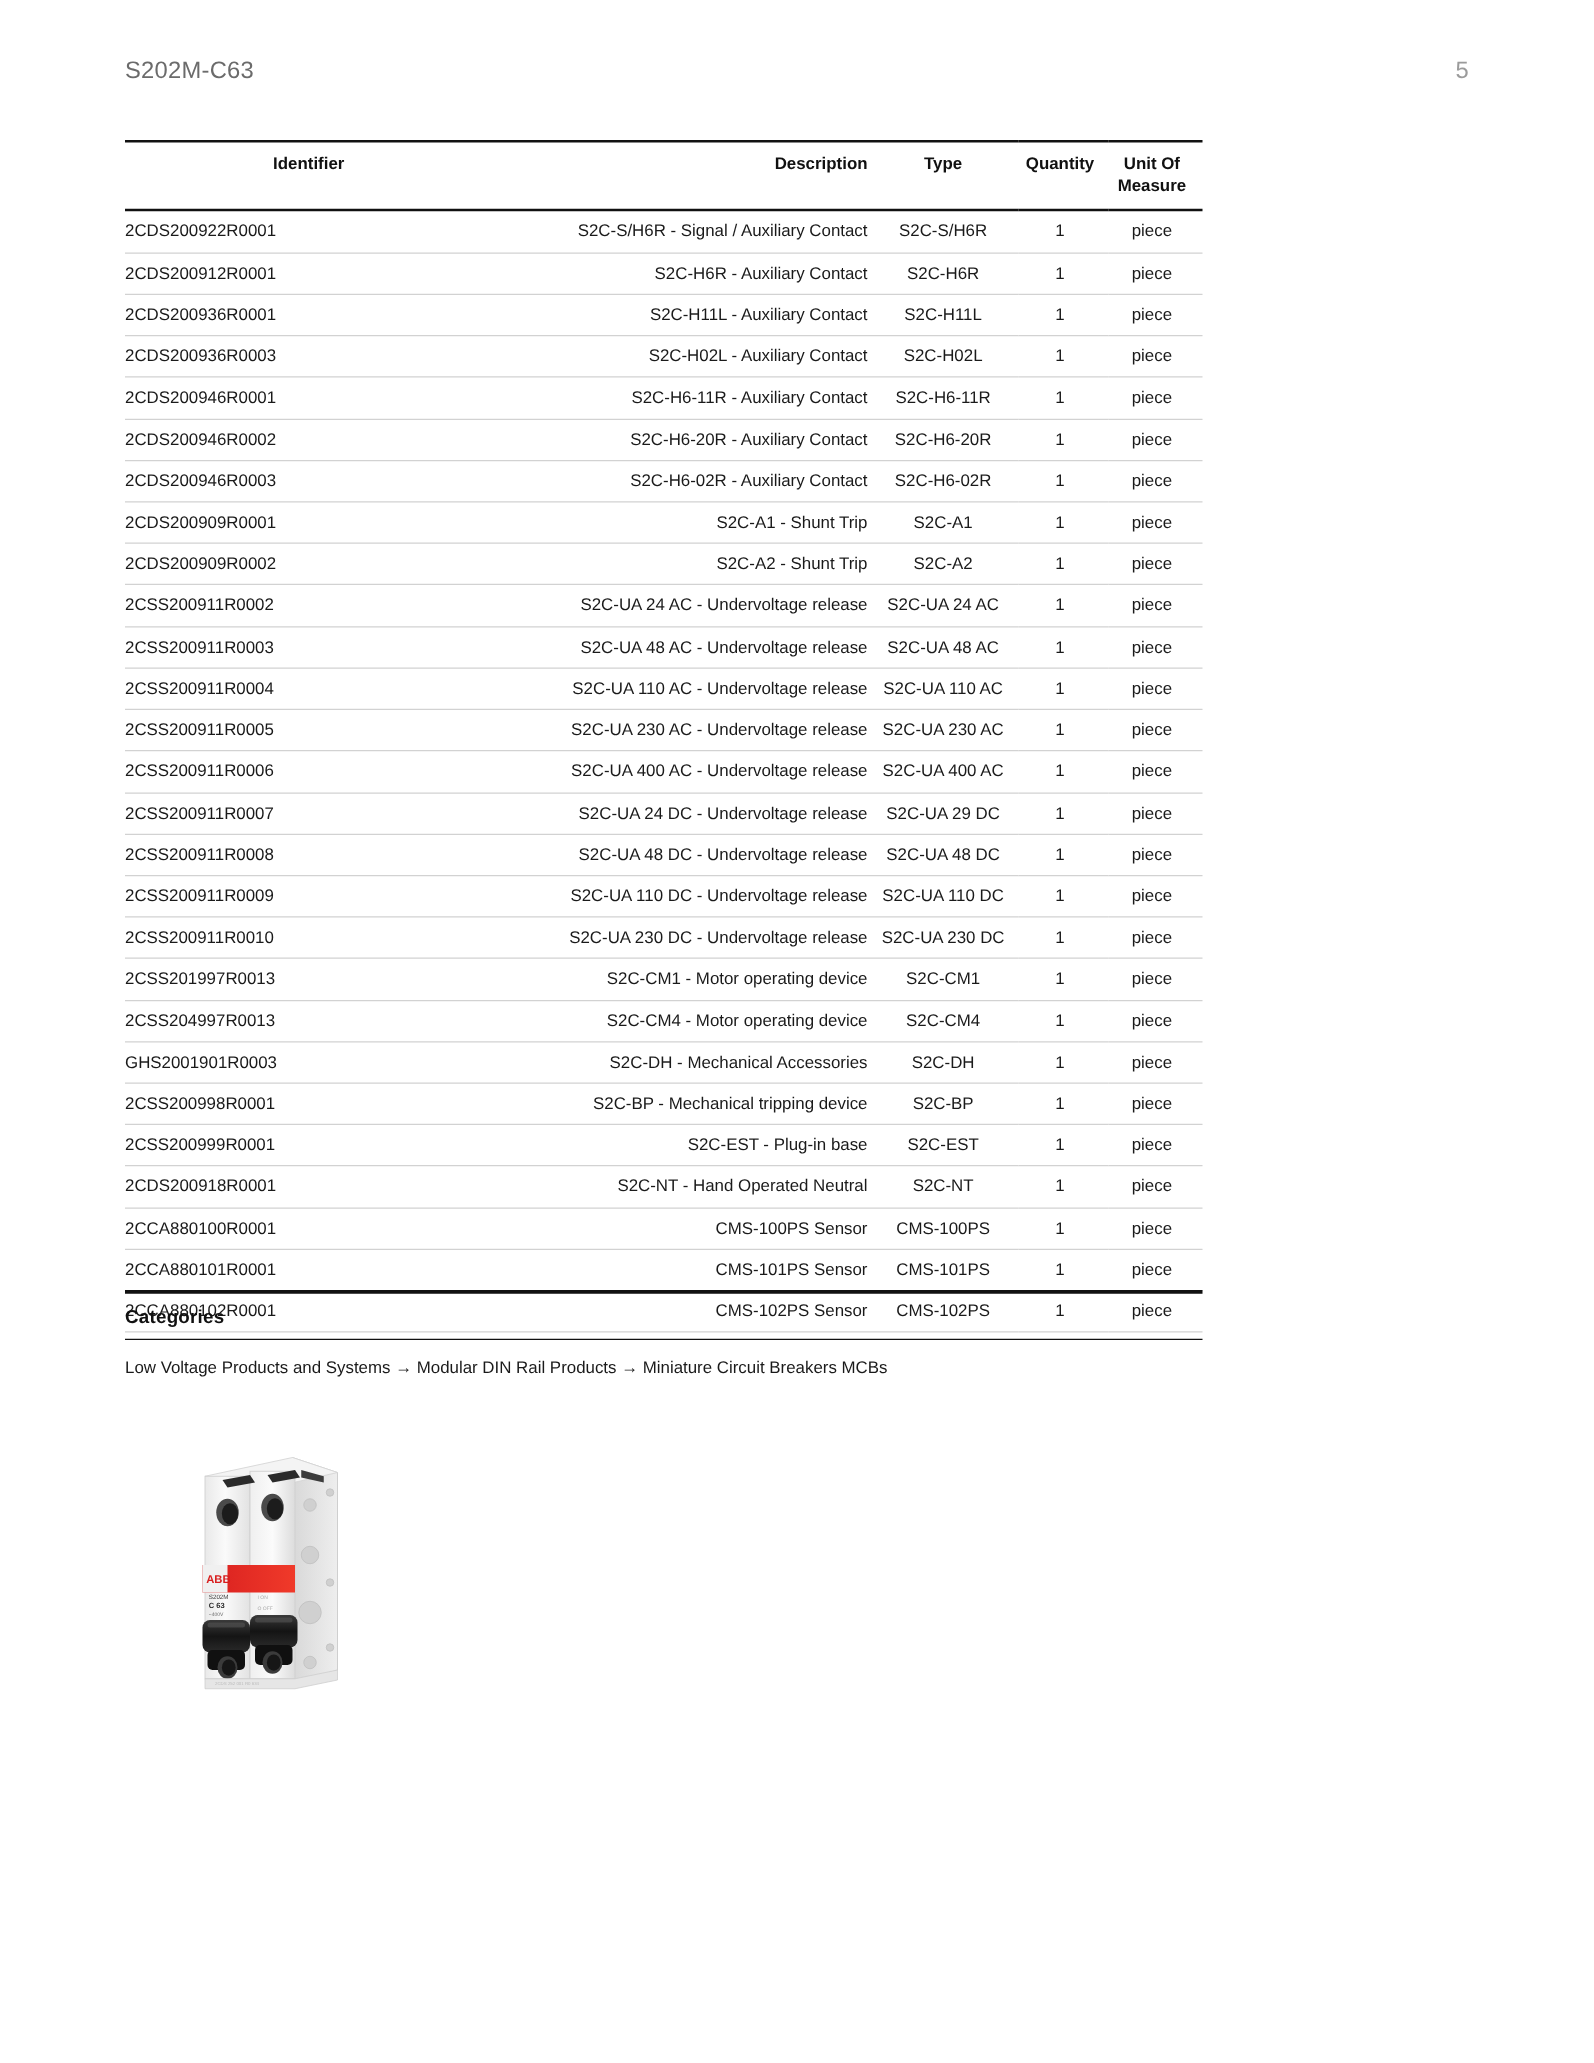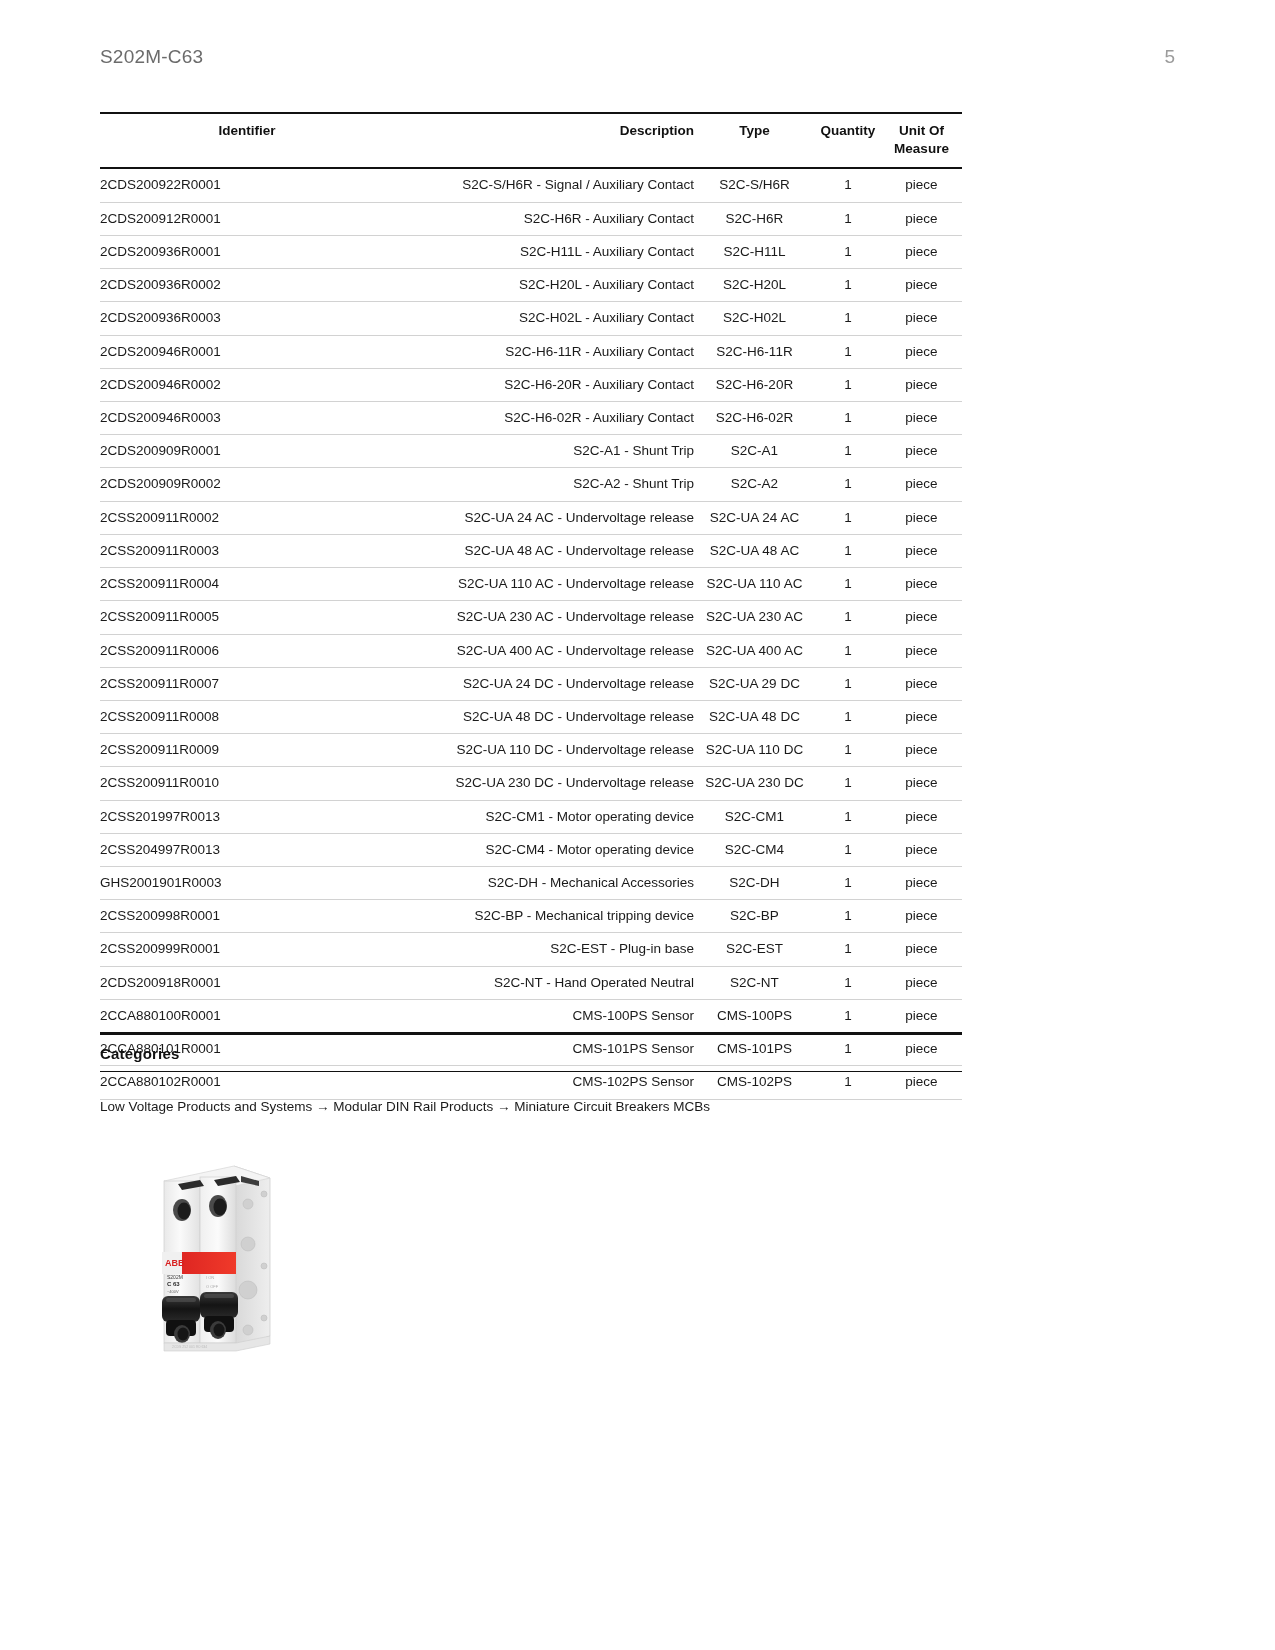--- a/index.html
+++ b/index.html
@@ -105,21 +105,21 @@
     font-weight: bold;
     color: #111;
     letter-spacing: 0.2px;
     padding-bottom: 9px;
   }
   .cat-rule-bottom {
     border-top: 1.5px solid #111;
     height: 0;
   }
   .cat-breadcrumb {
-    margin-top: 25px;
+    margin-top: 12px;
     font-size: 13.5px;
     color: #1a1a1a;
     line-height: 1.5;
   }
 
   
   .product-image {
     position: absolute;
     left: 138px;
     top: 1148px;
@@ -158,27 +158,20 @@
           <td class="c-identifier">2CDS200912R0001</td>
           <td class="c-description">S2C-H6R - Auxiliary Contact</td>
           <td class="c-type">S2C-H6R</td>
           <td class="c-quantity">1</td>
           <td class="c-uom">piece</td>
         </tr>
         <tr>
           <td class="c-identifier">2CDS200936R0001</td>
           <td class="c-description">S2C-H11L - Auxiliary Contact</td>
           <td class="c-type">S2C-H11L</td>
-          <td class="c-quantity">1</td>
-          <td class="c-uom">piece</td>
-        </tr>
-        <tr>
-          <td class="c-identifier">2CDS200936R0002</td>
-          <td class="c-description">S2C-H20L - Auxiliary Contact</td>
-          <td class="c-type">S2C-H20L</td>
           <td class="c-quantity">1</td>
           <td class="c-uom">piece</td>
         </tr>
         <tr>
           <td class="c-identifier">2CDS200936R0003</td>
           <td class="c-description">S2C-H02L - Auxiliary Contact</td>
           <td class="c-type">S2C-H02L</td>
           <td class="c-quantity">1</td>
           <td class="c-uom">piece</td>
         </tr>

